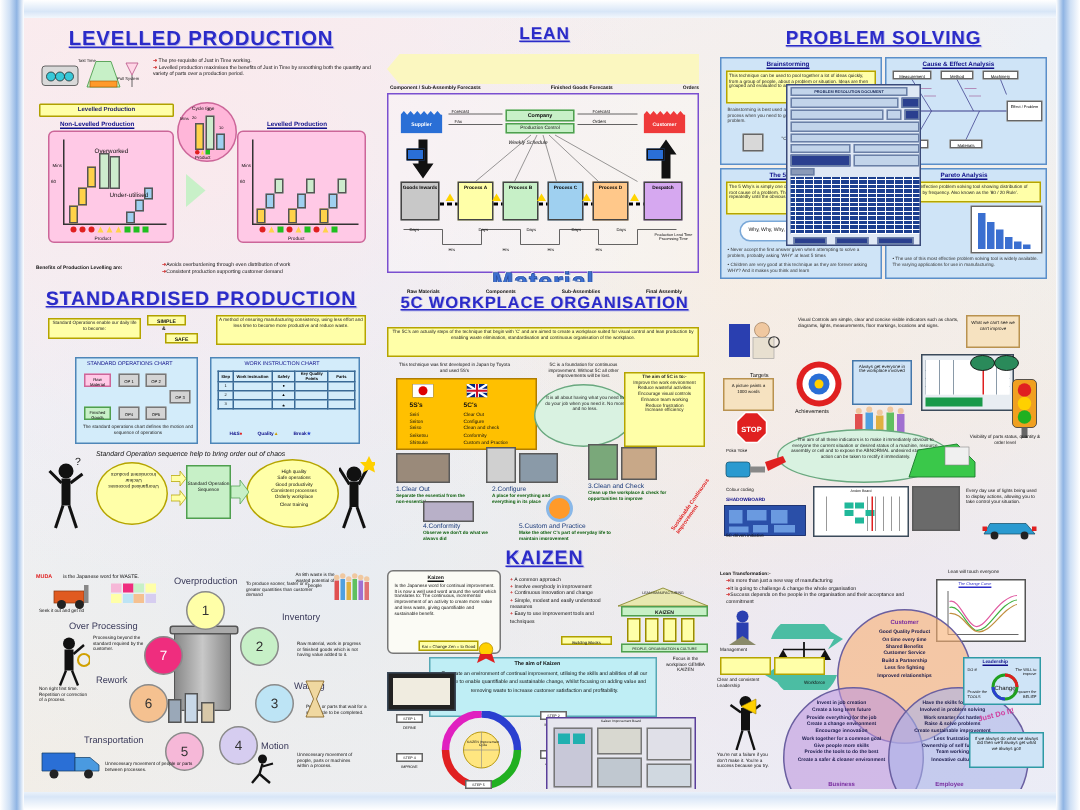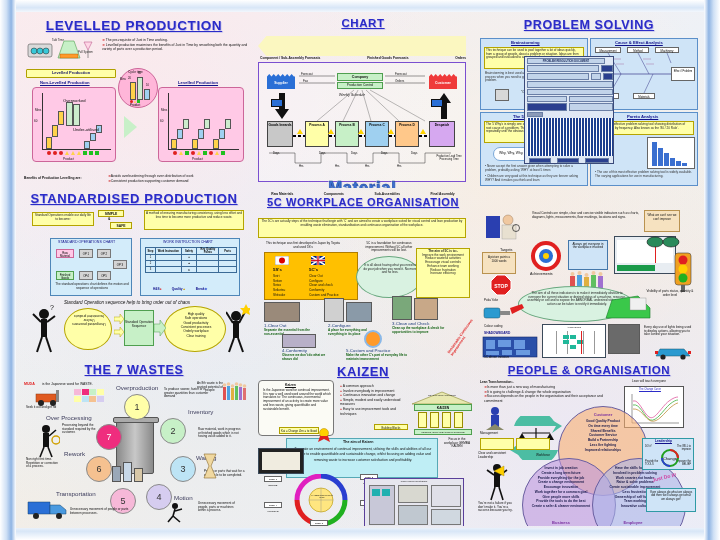--- a/index.html
+++ b/index.html
@@ -312,21 +312,21 @@
       </div>
 
       <div style="position:absolute;left:6px;top:160px;font-size:3.3px;font-weight:bold;color:#111;">Benefits of Production Levelling are:</div>
       <div class="bullets" style="left:90px;top:158px;width:140px;">
         <div><i>➜</i><span>Avoids overburdening through even distribution of work</span></div>
         <div><i>➜</i><span>Consistent production supporting customer demand</span></div>
       </div>
     </div>
 
     <div class="panel" id="p2">
-      <div class="panel-title">CHART</div>
+      <div class="panel-title">LEAN</div>
       <div class="info-arrow" style="left:6px;top:20px;width:208px;"></div>
 
       <div style="position:absolute;left:8px;top:40px;width:206px;display:flex;justify-content:space-between;font-size:3.3px;font-weight:bold;color:#111;">
         <span>Component / Sub-Assembly Forecasts</span>
         <span>Finished Goods Forecasts</span>
         <span>Orders</span>
       </div>
 
       <div class="mifa-map" style="left:6px;top:46px;width:208px;height:120px;">
 
@@ -770,21 +770,20 @@
         <rect x="1" y="7" width="3" height="3" fill="#e02020"></rect>
           <rect x="34" y="7" width="3" height="3" fill="#e02020"></rect>
       </svg>
       <svg style="position:absolute;left:128px;top:100px;" width="48" height="34">
         <path d="M2,28 L8,10 L34,6 L46,18 L46,28 Z" fill="#3ac84a" stroke="#1a7a2a" stroke-width="0.6"></path>
         <rect x="26" y="8" width="16" height="12" fill="#f0f0f0" stroke="#888" stroke-width="0.4"></rect>
       </svg>
     </div>
 
     <div class="panel" id="p7">
-      <div class="panel-title">THE 7 WASTES</div>
 
       <div style="position:absolute;left:6px;top:20px;font-size:3.6px;font-weight:bold;color:#e02020;">MUDA</div>
       <div style="position:absolute;left:24px;top:20px;font-size:3.4px;color:#111;">is the Japanese word for WASTE.</div>
       <svg style="position:absolute;left:14px;top:26px;" width="40" height="18">
         <rect x="4" y="6" width="20" height="8" fill="#e05a20" stroke="#8a3a10" stroke-width="0.5"></rect>
         <rect x="24" y="2" width="3" height="12" fill="#888"></rect>
         <circle cx="9" cy="15" r="3" fill="#222"></circle>
           <circle cx="21" cy="15" r="3" fill="#222"></circle>
       </svg>
       <div style="position:absolute;left:56px;top:27px;display:grid;grid-template-columns:repeat(4,7px);gap:0.5px;">
@@ -964,21 +963,20 @@
         <div style="position:absolute;left:33px;top:6px;width:30px;height:18px;background:#d8d8d0;border:0.5px solid #777;"></div>
         <div style="position:absolute;left:33px;top:26px;width:30px;height:20px;background:#c0c8d0;border:0.5px solid #777;"></div>
         <div style="position:absolute;left:66px;top:6px;width:30px;height:22px;background:#e0e0e8;border:0.5px solid #777;"></div>
         <div style="position:absolute;left:66px;top:30px;width:30px;height:16px;background:#d0d8e0;border:0.5px solid #777;"></div>
         <div style="position:absolute;left:7px;top:10px;width:8px;height:7px;background:#20b0b0;"></div>
         <div style="position:absolute;left:17px;top:10px;width:8px;height:7px;background:#20b0b0;"></div>
       </div>
     </div>
 
     <div class="panel" id="p9">
-      <div class="panel-title" style="margin-top:2px;">PEOPLE &amp; ORGANISATION</div>
 
       <div style="position:absolute;left:4px;top:18px;font-size:3.2px;font-weight:bold;color:#111;">Lean Transformation:-</div>
       <div class="bullets" style="left:8px;top:23px;width:130px;">
         <div><i>➜</i><span>Is more than just a new way of manufacturing</span></div>
         <div><i>➜</i><span>It is going to challenge &amp; change the whole organisation</span></div>
         <div><i>➜</i><span>Success depends on the people in the organisation and their acceptance and commitment</span></div>
       </div>
       <div class="tiny" style="position:absolute;left:156px;top:18px;color:#111;">Lean will touch everyone</div>
 
       <div class="curvebox" style="left:148px;top:24px;width:60px;height:42px;">

